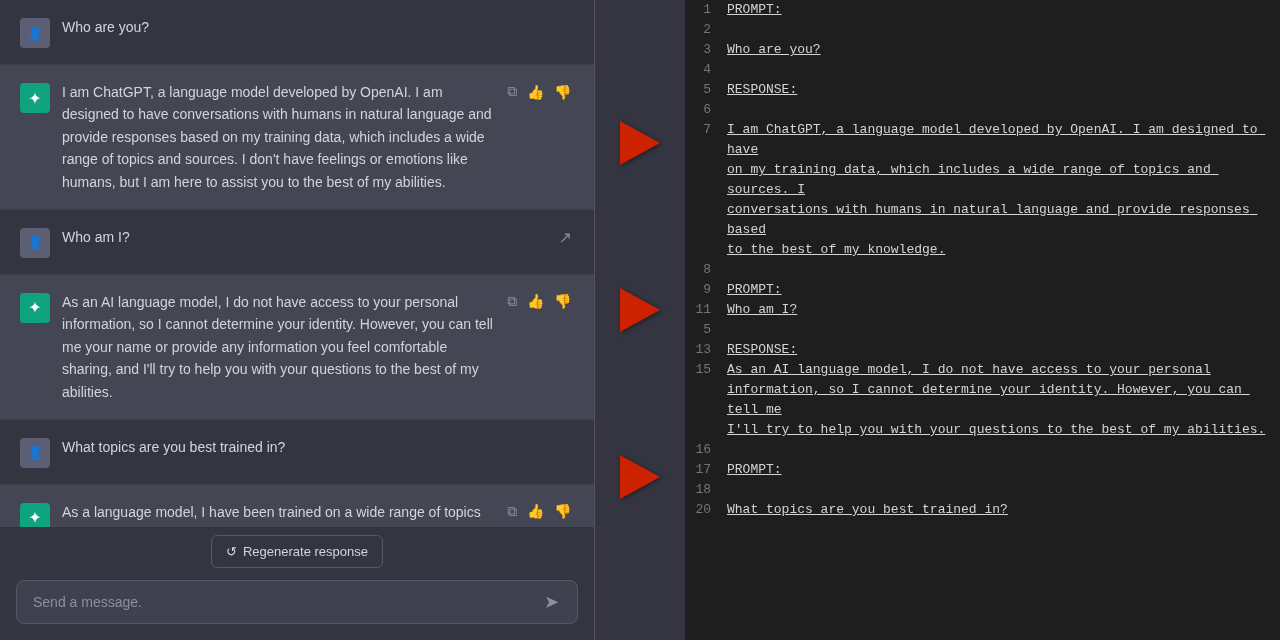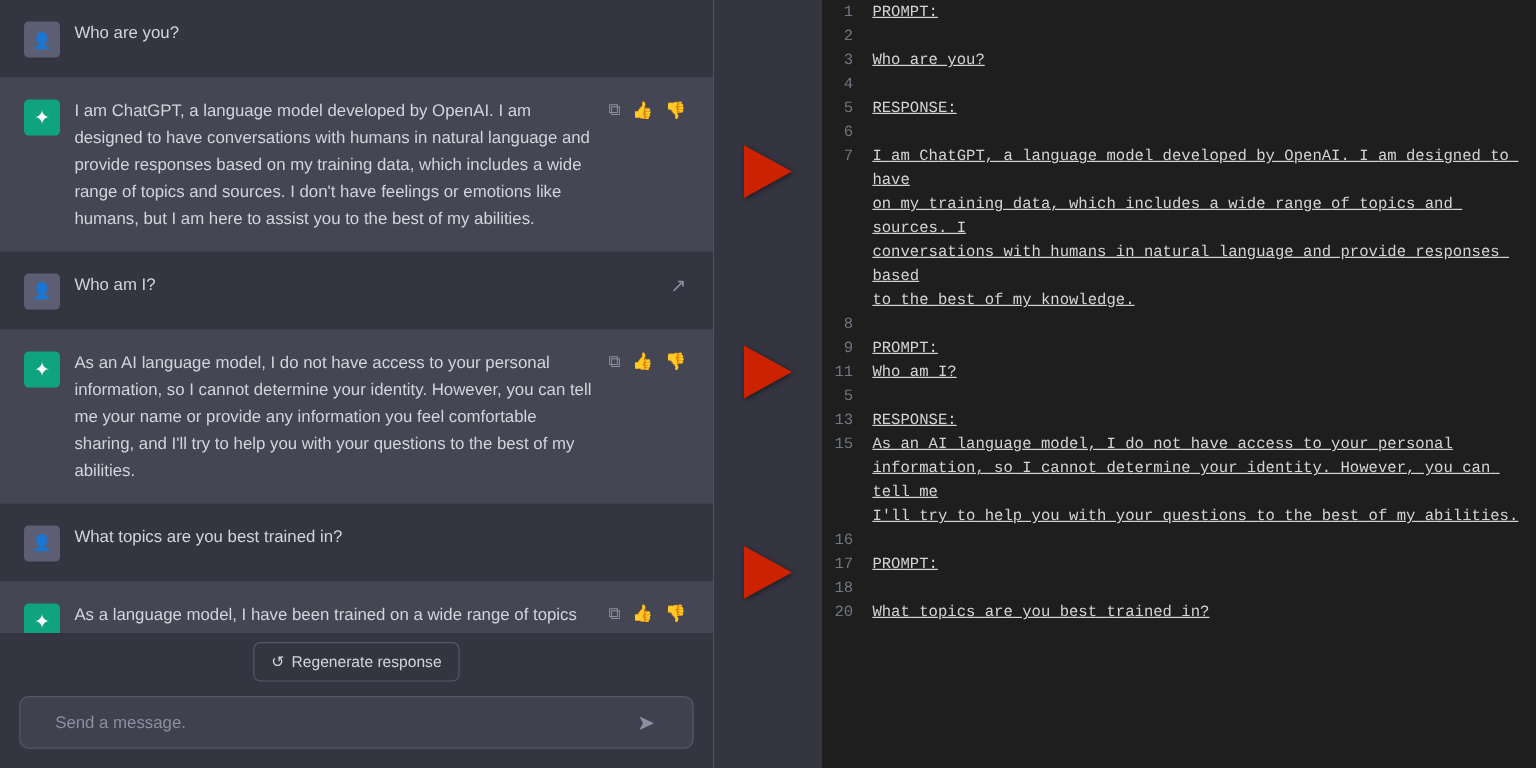--- a/index.html
+++ b/index.html
@@ -136,21 +136,21 @@
       padding: 8px 16px 16px;
       background: #343541;
     }
 
     .input-wrapper {
       display: flex;
       align-items: center;
       background: #40414f;
       border: 1px solid #565869;
       border-radius: 8px;
-      padding: 10px 29px;
+      padding: 10px 16px;
       gap: 21px;
     }
 
     .chat-input {
       flex: 1;
       background: transparent;
       border: none;
       outline: none;
       color: #d1d5db;
       font-size: 14px;

